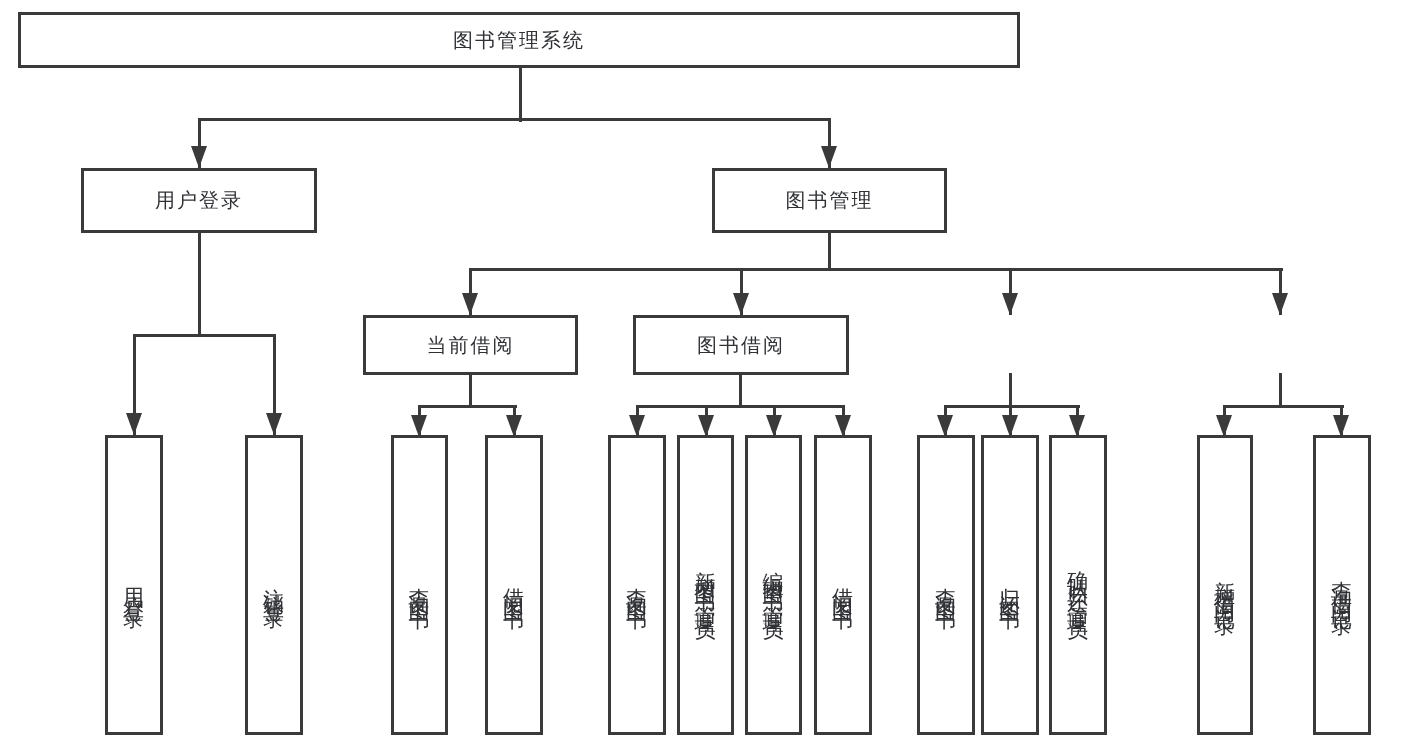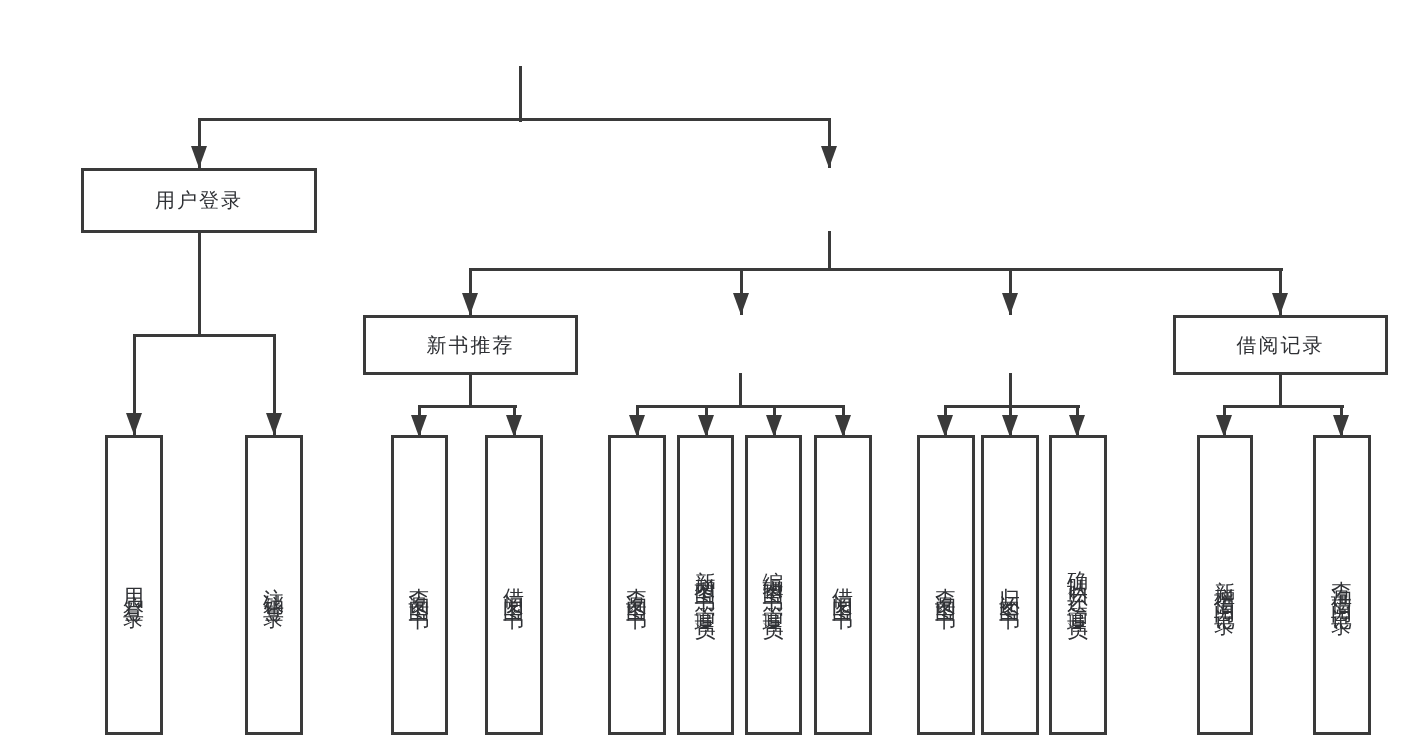--- a/index.html
+++ b/index.html
@@ -97,25 +97,27 @@
   <i class="ah" style="left:629px;top:415px"></i>
   <i class="ah" style="left:698px;top:415px"></i>
   <i class="ah" style="left:766px;top:415px"></i>
   <i class="ah" style="left:835px;top:415px"></i>
   <i class="ah" style="left:937px;top:415px"></i>
   <i class="ah" style="left:1002px;top:415px"></i>
   <i class="ah" style="left:1069px;top:415px"></i>
   <i class="ah" style="left:1216px;top:415px"></i>
   <i class="ah" style="left:1333px;top:415px"></i>
 
+  <div class="box h" style="left:18px;top:12px;width:1002px;height:56px">图书管理系统</div>
 
   <div class="box h" style="left:81px;top:168px;width:236px;height:65px">用户登录</div>
+  <div class="box h" style="left:712px;top:168px;width:235px;height:65px">图书管理</div>
 
-  <div class="box h" style="left:363px;top:315px;width:215px;height:60px">新书推荐</div>
-  <div class="box h" style="left:1173px;top:315px;width:215px;height:60px">借阅记录</div>
+  <div class="box h" style="left:363px;top:315px;width:215px;height:60px">当前借阅</div>
+  <div class="box h" style="left:633px;top:315px;width:216px;height:60px">图书借阅</div>
 
   <div class="box v" style="left:105px;top:435px;width:58px;height:300px">用户登录</div>
   <div class="box v" style="left:245px;top:435px;width:58px;height:300px">注销登录</div>
 
   <div class="box v" style="left:391px;top:435px;width:57px;height:300px">查询图书</div>
   <div class="box v" style="left:485px;top:435px;width:58px;height:300px">借阅图书</div>
 
   <div class="box v" style="left:608px;top:435px;width:58px;height:300px">查询图书</div>
   <div class="box v" style="left:677px;top:435px;width:57px;height:300px">新增图书（管理员）</div>
   <div class="box v" style="left:745px;top:435px;width:57px;height:300px">编辑图书（管理员）</div>

